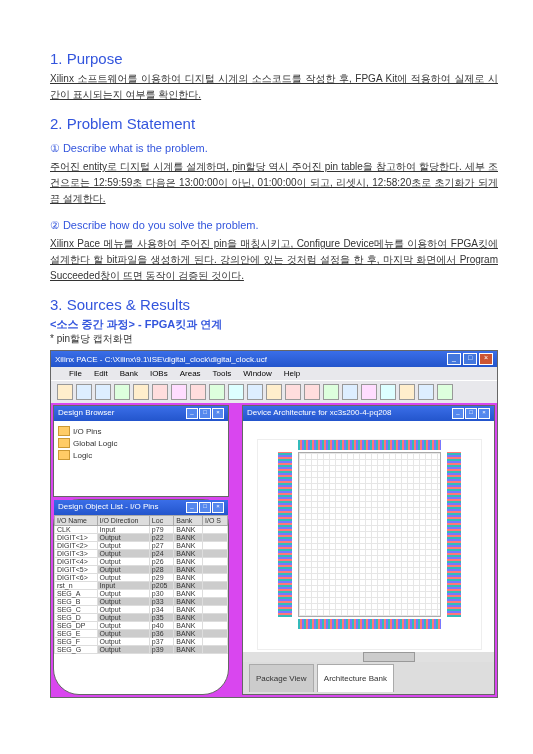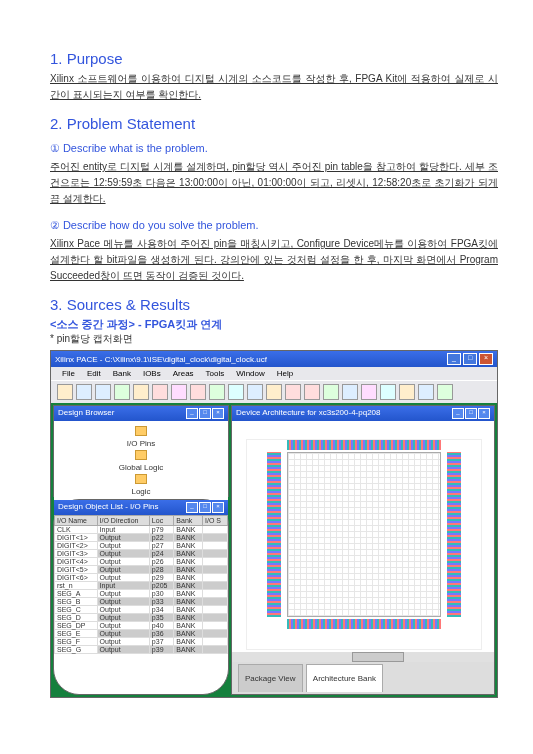--- a/index.html
+++ b/index.html
@@ -64,21 +64,21 @@
     border: 1px solid #fff;
     font-size: 7px;
     text-align: center;
     line-height: 8px;
     color: #fff;
   }
   .tb-btn.min { background: #4477dd; }
   .tb-btn.max { background: #4477dd; }
   .menubar {
     background: #e8e8ec;
-    padding: 2px 11px;
+    padding: 2px 18px;
     display: flex;
     gap: 12px;
     font-size: 8px;
     color: #000;
   }
   .toolbar {
     background: #e8e8ec;
     padding: 3px 6px;
     display: flex;
     gap: 3px;
@@ -92,22 +92,22 @@
     display: inline-block;
   }
   .toolbar-btn.c1 { background: #ffeecc; }
   .toolbar-btn.c2 { background: #ddeeff; }
   .toolbar-btn.c3 { background: #ddffdd; }
   .toolbar-btn.c4 { background: #ffdddd; }
   .toolbar-btn.c5 { background: #ffddff; }
   .toolbar-btn.c6 { background: #ddffff; }
   .main-area {
     display: flex;
-    background: #15803d;
-    gap: 2px;
+    background: #d946ef;
+    gap: 13px;
     padding: 2px;
     height: 290px;
   }
   .left-col {
     width: 176px;
     display: flex;
     flex-direction: column;
     gap: 2px;
   }
   .panel {
@@ -141,21 +141,20 @@
     padding: 4px;
     font-size: 8px;
     flex: 1;
     background: #fff;
   }
   .tree-item {
     display: flex;
     align-items: center;
     gap: 3px;
     padding: 1px 0;
-    flex-direction: column;
   }
   .tree-icon {
     width: 10px;
     height: 8px;
     background: #ffcc66;
     border: 1px solid #cc9933;
     display: inline-block;
   }
   .list-panel {
     flex: 1;

